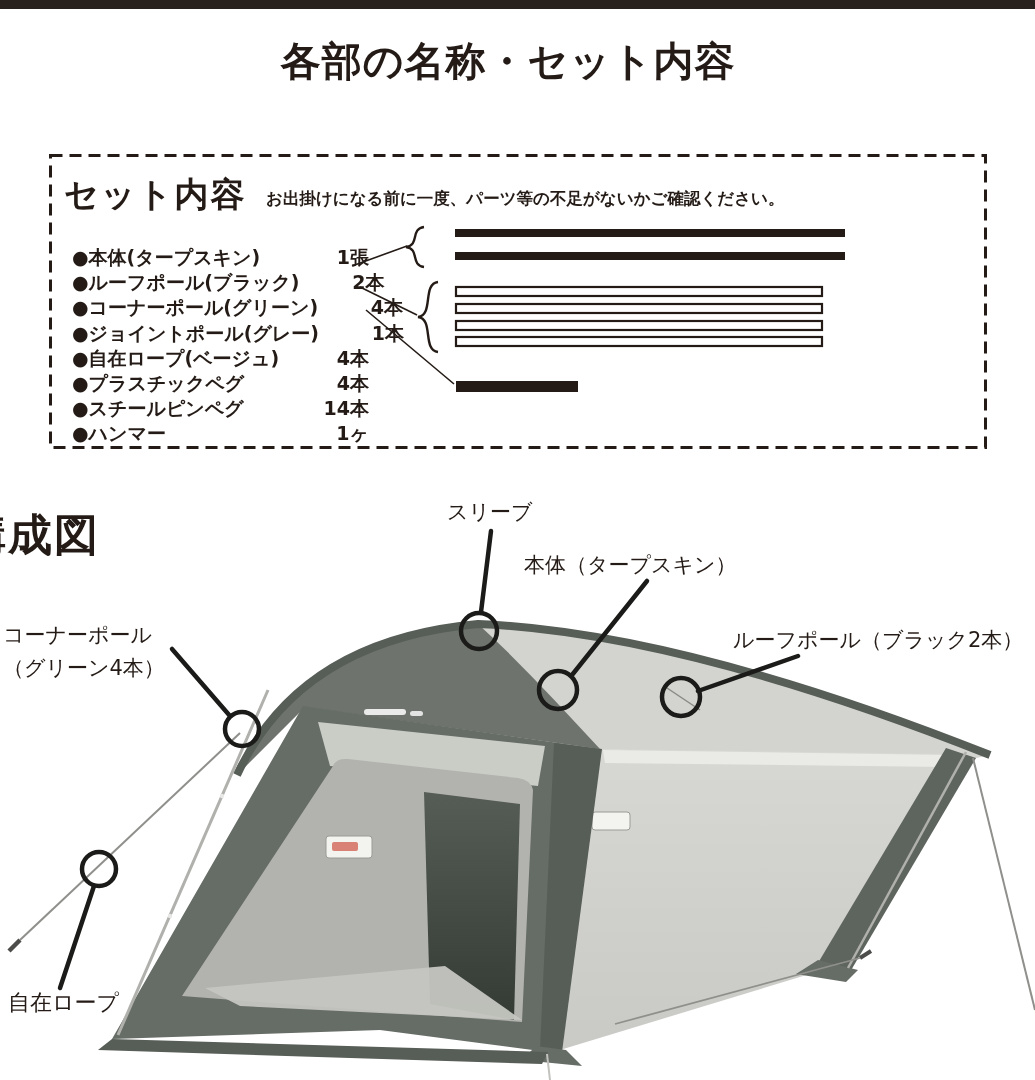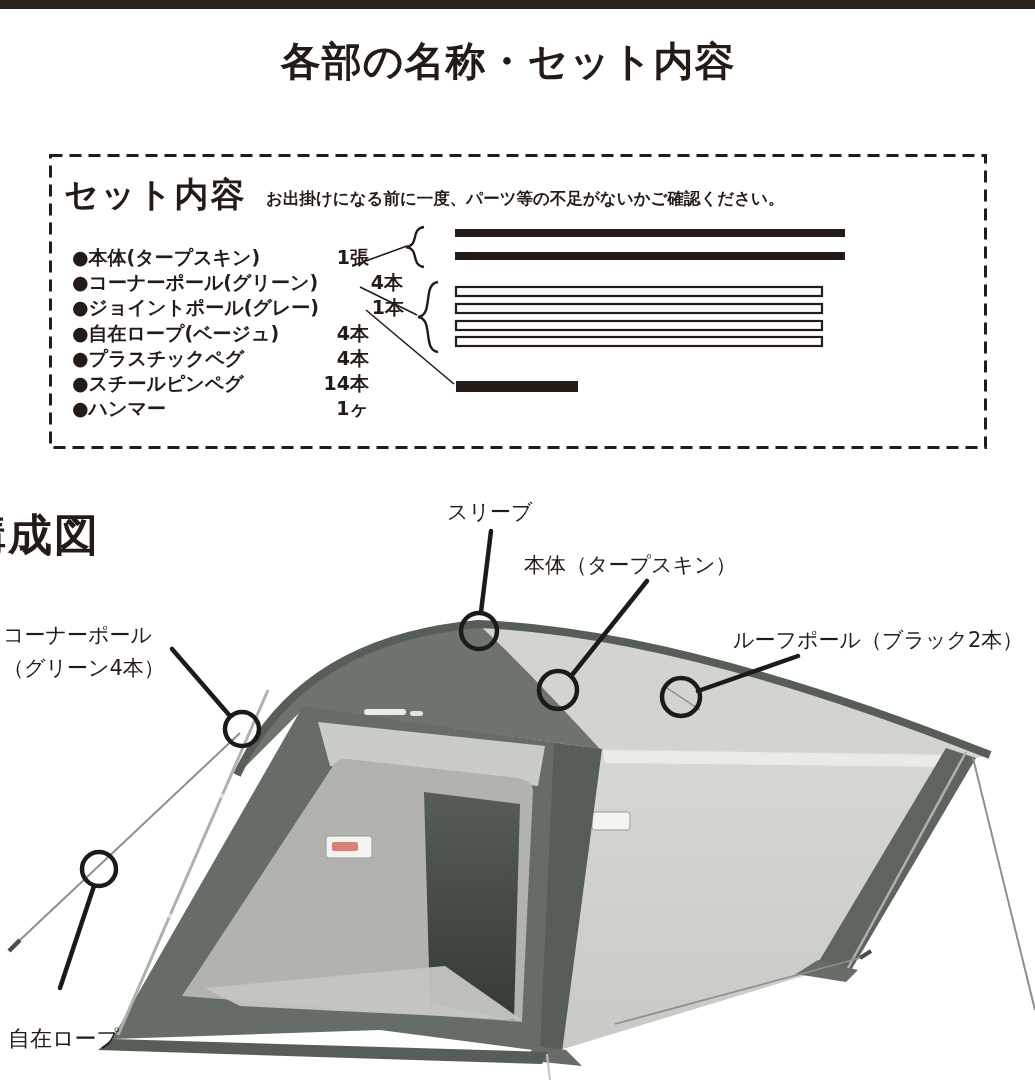--- a/index.html
+++ b/index.html
@@ -29,21 +29,21 @@
   svg{display:block;}
   #box-art{left:0;top:0;}
   #tent-art{left:0;top:490px;}
   
   .dlabel{font-size:21px;font-weight:500;white-space:nowrap;color:#241b16;}
   #lbl-kouseizu{left:-38px;top:506px;font-size:44px;font-weight:900;letter-spacing:2px;}
   #lbl-sleeve{left:447px;top:498px;}
   #lbl-body{left:524px;top:551px;}
   #lbl-roofpole{left:733px;top:626px;}
   #lbl-cornerpole{left:3px;top:619px;line-height:33px;}
-  #lbl-rope{left:8px;top:988px;font-size:22px;margin-top:36px;}
+  #lbl-rope{left:8px;top:988px;font-size:22px;}
 </style>
 </head>
 <body>
 
 <div class="abs" id="topbar"></div>
 
 <div class="abs" id="title">各部の名称・セット内容</div>
 
 <svg class="abs" id="box-art" width="1035" height="470" viewBox="0 0 1035 470">
   <rect x="50.5" y="155.5" width="935" height="292" fill="none" stroke="#241b16" stroke-width="3" stroke-dasharray="12 7"></rect>
@@ -67,20 +67,24 @@
 </svg>
 
 <div class="abs" id="set-heading">セット内容</div>
 <div class="abs" id="set-note">お出掛けになる前に一度、パーツ等の不足がないかご確認ください。</div>
 <div class="abs" id="items">
   <div class="row">
     <span class="item-name">●本体(タープスキン)</span>
     <span class="item-qty">1張</span>
   </div>
 
+  <div class="row">
+    <span class="item-name">●ルーフポール(ブラック)</span>
+    <span class="item-qty">2本</span>
+  </div>
 
   <div class="row">
     <span class="item-name">●コーナーポール(グリーン)</span>
     <span class="item-qty">4本</span>
   </div>
 
   <div class="row">
     <span class="item-name">●ジョイントポール(グレー)</span>
     <span class="item-qty">1本</span>
   </div>

